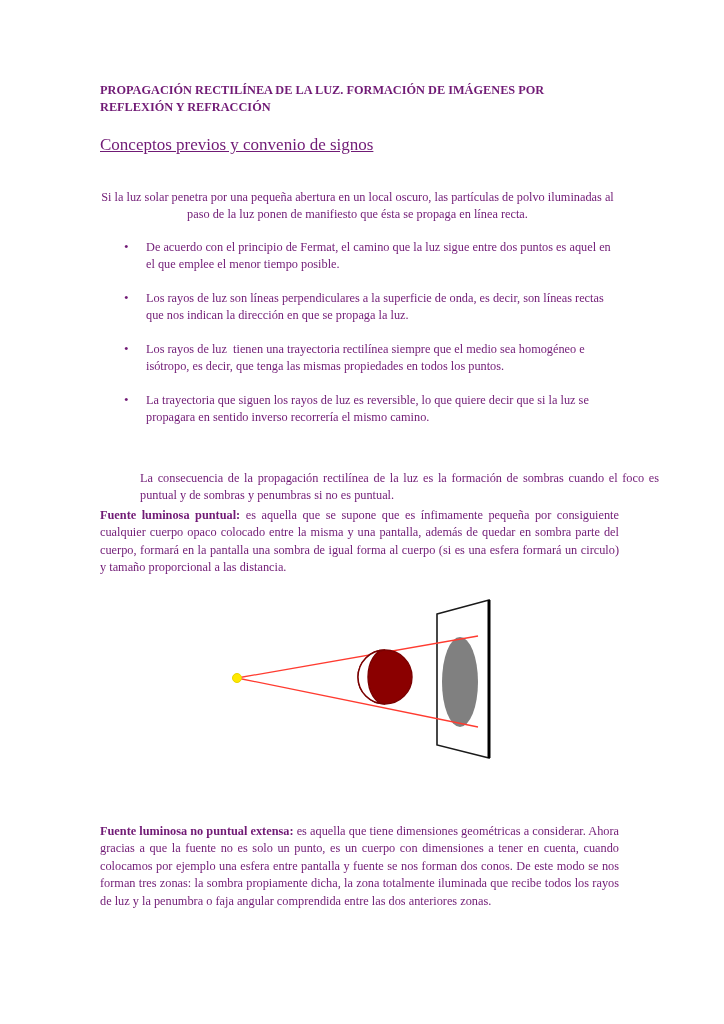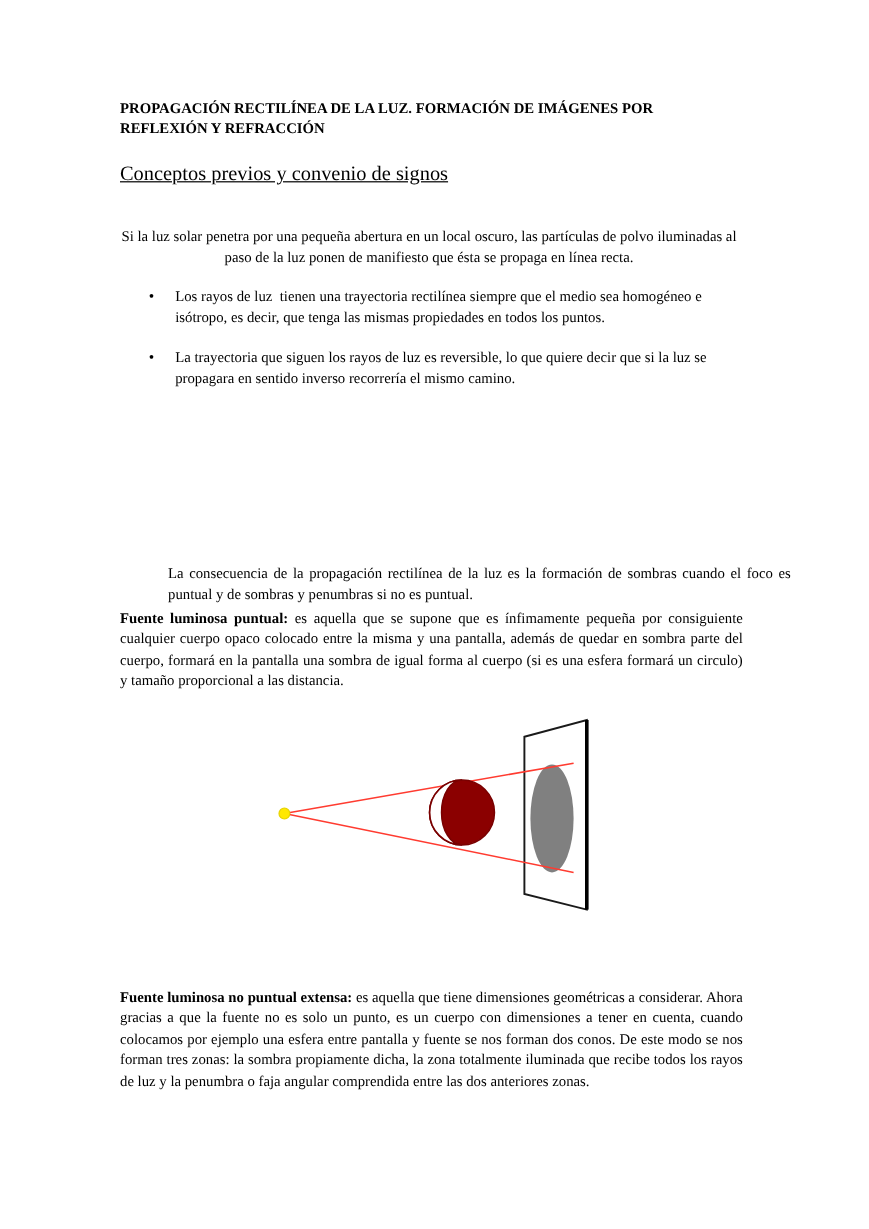--- a/index.html
+++ b/index.html
@@ -7,21 +7,21 @@
     padding: 0;
     background: #ffffff;
   }
   .page {
     position: relative;
     width: 724px;
     height: 1024px;
     background: #ffffff;
     overflow: hidden;
     font-family: "Liberation Serif", "DejaVu Serif", serif;
-    color: #000000;
+    color: #701a75;
   }
   .content {
     position: absolute;
     left: 100px;
     top: 82px;
     width: 515px;
   }
   .doc-title {
     font-size: 12.3px;
     font-weight: bold;
@@ -102,20 +102,26 @@
     <h1 class="doc-title">PROPAGACIÓN RECTILÍNEA DE LA LUZ. FORMACIÓN DE IMÁGENES POR REFLEXIÓN Y REFRACCIÓN</h1>
 
     <div class="heading-wrap">
       <span class="section-heading">Conceptos previos y convenio de signos</span>
     </div>
 
     <p class="para">Si la luz solar penetra por una pequeña abertura en un local oscuro, las partículas de polvo iluminadas al paso de la luz ponen de manifiesto que ésta se propaga en línea recta.</p>
 
     <ul class="bullets">
       <li>
+        <span class="nowrap-space">De acuerdo con el principio de Fermat, el camino que la luz sigue entre dos puntos es aquel en el que emplee el menor tiempo posible.</span>
+      </li>
+      <li>
+        <span class="nowrap-space">Los rayos de luz son líneas perpendiculares a la superficie de onda, es decir, son líneas rectas que nos indican la dirección en que se propaga la luz.</span>
+      </li>
+      <li>
         <span class="nowrap-space">Los rayos de luz  tienen una trayectoria rectilínea siempre que el medio sea homogéneo e isótropo, es decir, que tenga las mismas propiedades en todos los puntos.</span>
       </li>
       <li>
         <span class="nowrap-space">La trayectoria que siguen los rayos de luz es reversible, lo que quiere decir que si la luz se propagara en sentido inverso recorrería el mismo camino.</span>
       </li>
     </ul>
 
   </div>
 
   <div class="para-block" id="para-consecuencia">

